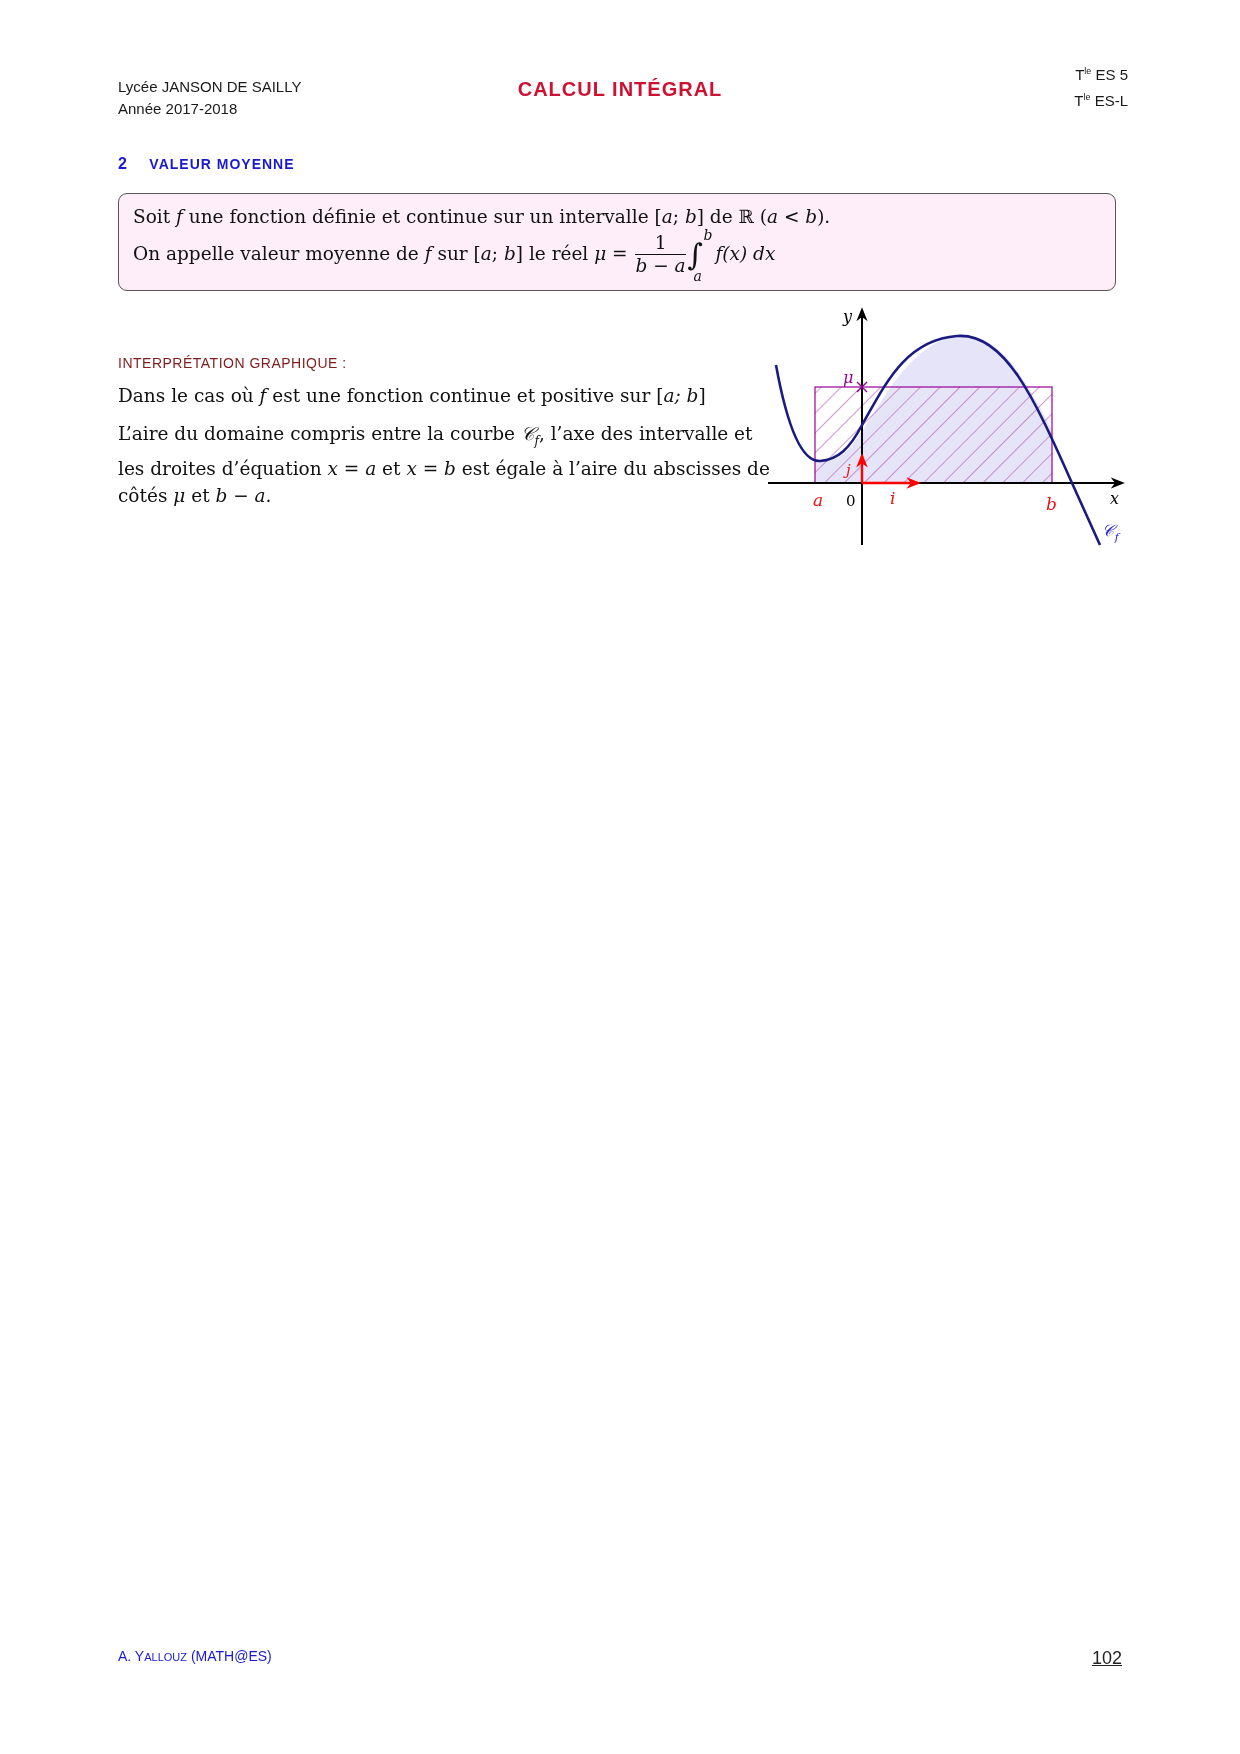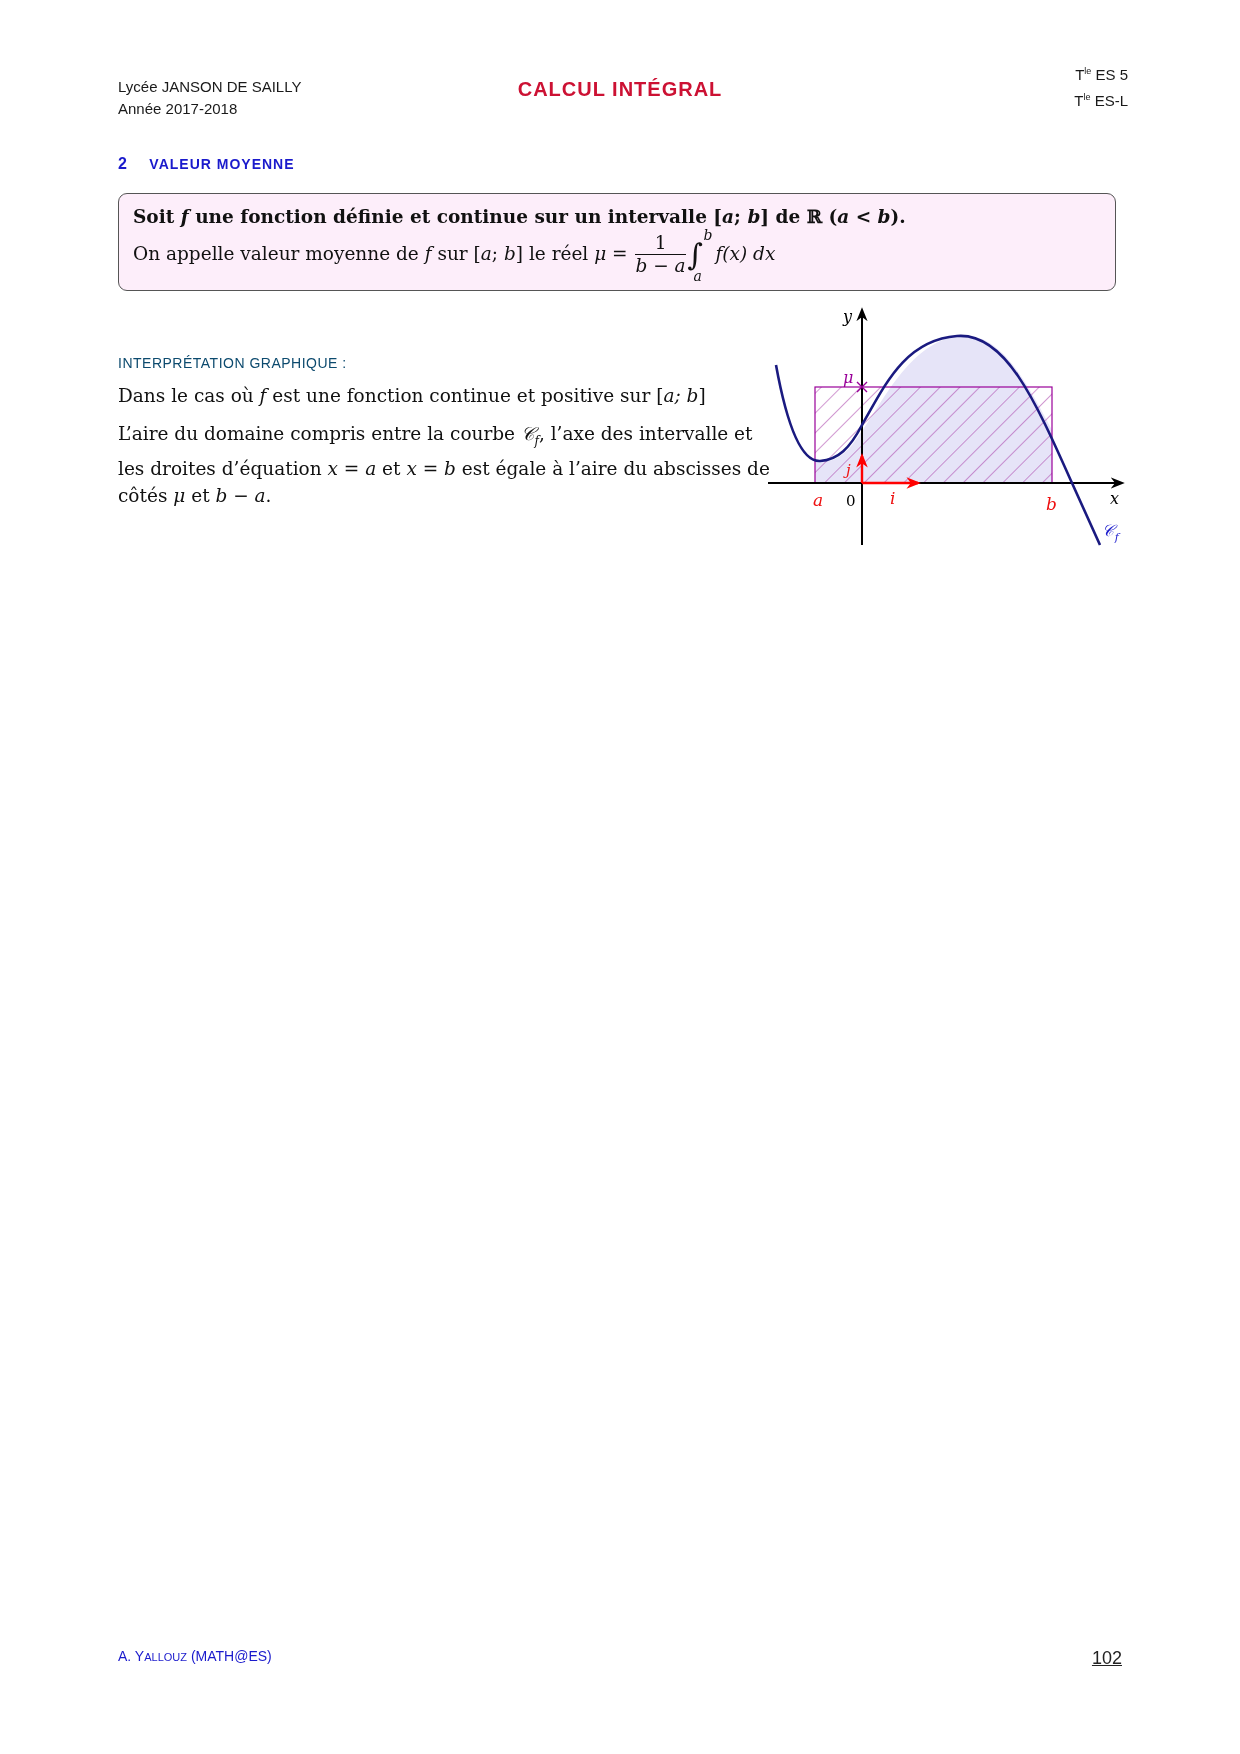--- a/index.html
+++ b/index.html
@@ -16,21 +16,21 @@
   .sec-title { font-size: 14px; letter-spacing: 1px; margin-left: 18px; }
   .defbox { left: 118px; top: 193px; width: 998px; height: 98px; border: 1.3px solid #555; border-radius: 9px; background: #fdeefa; box-sizing: border-box; }
   .defline { font-size: 18.5px; color: #111; white-space: nowrap; }
   .m { font-style: italic; }
   .frac { display: inline-block; vertical-align: middle; text-align: center; margin: 0 2px; }
   .frac .num { display: block; border-bottom: 1.4px solid #111; padding: 0 4px; line-height: 22px; }
   .frac .den { display: block; line-height: 22px; }
   .intg { display: inline-block; position: relative; font-size: 30px; width: 22px; vertical-align: middle; }
   .intg .up { position: absolute; font-size: 14px; top: -10px; left: 16px; font-style: italic; }
   .intg .lo { position: absolute; font-size: 14px; bottom: -12px; left: 6px; font-style: italic; }
-  .interp { left: 118px; top: 355px; font-size: 14px; letter-spacing: 0.5px; color: #0c4a6e; }
+  .interp { left: 118px; top: 355px; font-size: 14px; letter-spacing: 0.5px; color: #7f1d1d; }
   .para { left: 118px; font-size: 18.5px; color: #111; line-height: 27px; }
   .foot-left { left: 118px; top: 1648px; font-size: 14px; color: #1a1acc; text-align: center; }
   .foot-left .sc { font-size: 11px; }
   .foot-right { right: 118px; top: 1648px; font-size: 18px; color: #222; text-decoration: underline; }
 </style>
 </head>
 <body>
 
 <div class="abs hdr-left sans">
   <div>Lycée JANSON DE SAILLY</div>
@@ -41,21 +41,21 @@
   <div><span>T</span><sup>le</sup><span> ES 5</span></div>
   <div><span>T</span><sup>le</sup><span> ES-L</span></div>
 </div>
 
 <div class="abs sec sans">
   <span class="sec-num">2</span>
   <span class="sec-title">VALEUR MOYENNE</span>
 </div>
 
 <div class="abs defbox">
-  <div class="abs defline serif" style="left:14px; top:12px;font-weight:bold;">
+  <div class="abs defline serif" style="left:14px; top:12px;">
     <span>Soit </span><span class="m">f</span><span> une fonction définie et continue sur un intervalle [</span><span class="m">a</span><span>; </span><span class="m">b</span><span>] de ℝ (</span><span class="m">a &lt; b</span><span>).</span>
   </div>
   <div class="abs defline serif" style="left:14px; top:38px;">
     <span>On appelle valeur moyenne de </span><span class="m">f</span><span> sur [</span><span class="m">a</span><span>; </span><span class="m">b</span><span>] le réel </span><span class="m">μ</span><span> = </span><span class="frac"><span class="num">1</span><span class="den m">b − a</span></span><span class="intg"><span>∫</span><span class="up">b</span><span class="lo">a</span></span> <span class="m">f(x) dx</span>
   </div>
 </div>
 
 <div class="abs interp sans">INTERPRÉTATION GRAPHIQUE :</div>
 <div class="abs para serif" style="top:382px;">
   <span>Dans le cas où </span><span class="m">f</span><span> est une fonction continue et positive sur [</span><span class="m">a; b</span><span>]</span>

